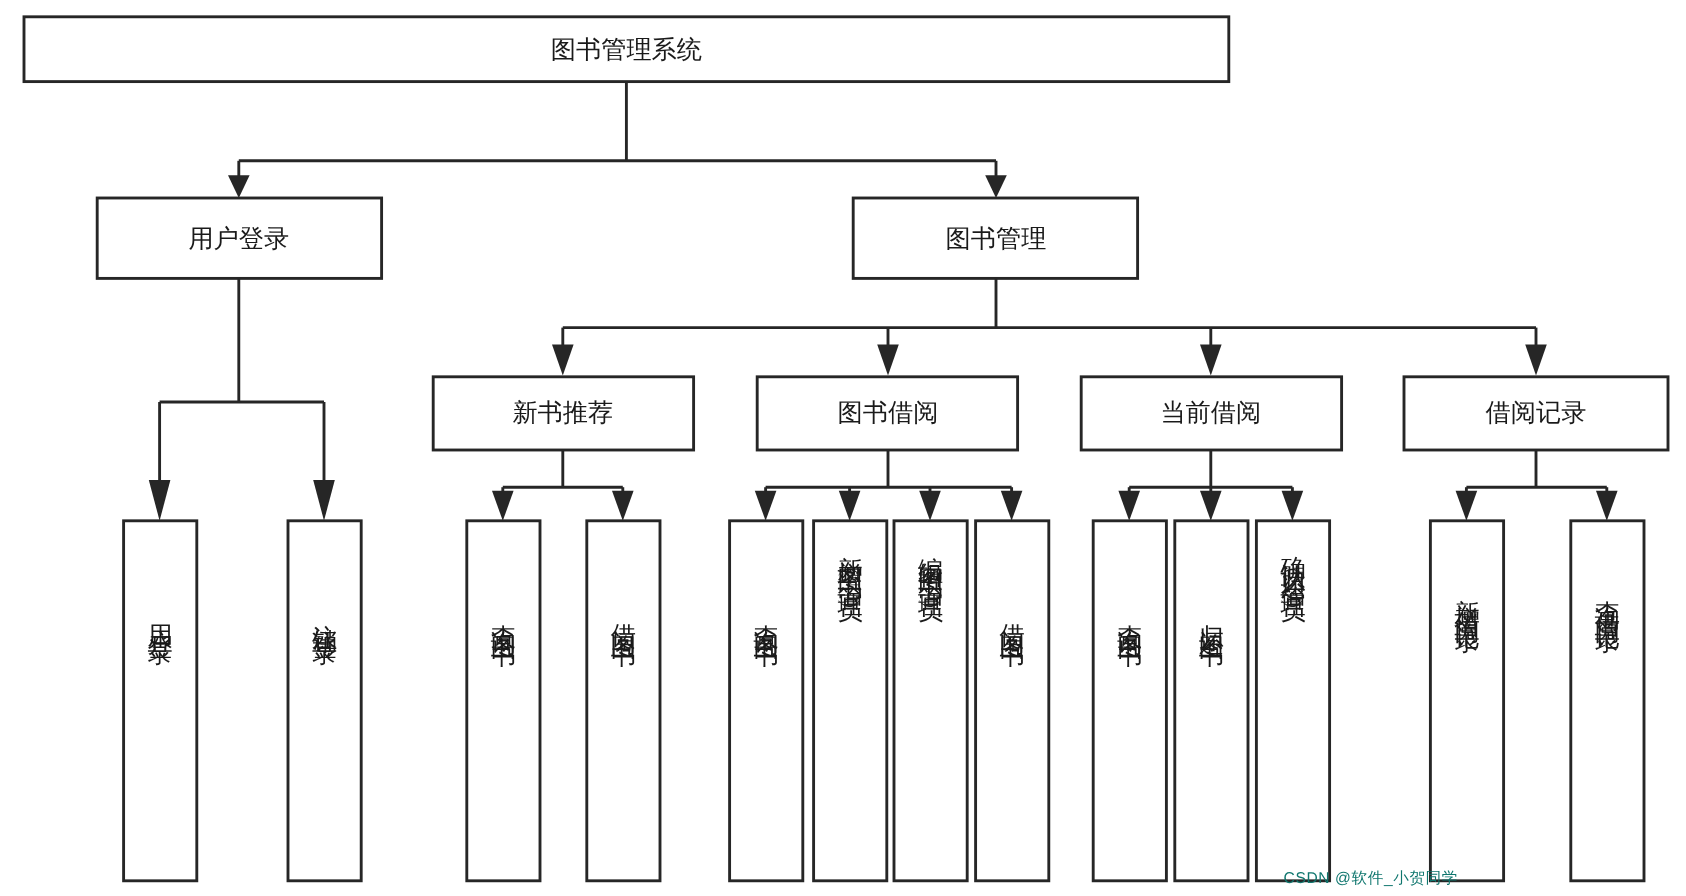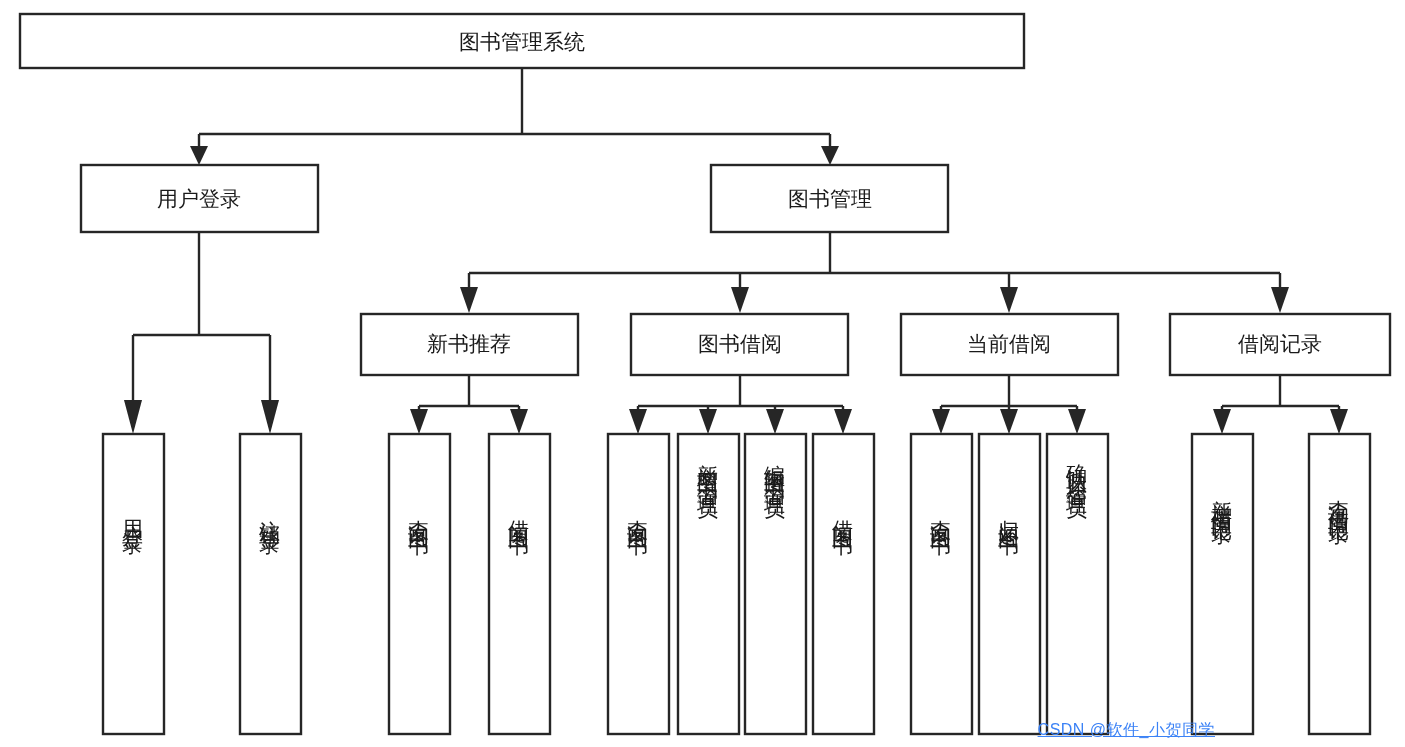--- a/index.html
+++ b/index.html
@@ -55,25 +55,24 @@
   }
   .arrow-head {
     fill: #262626;
     stroke: none;
   }
   .watermark {
     position: absolute;
     right: 10px;
     bottom: 6px;
     font-family: "Liberation Sans", "DejaVu Sans", sans-serif;
-    font-size: 16px;
-    color: #3b82f6;
+    font-size: 13px;
+    color: #0f766e;
     white-space: nowrap;
     letter-spacing: 0.5px;
-    text-decoration: underline;
   }
 </style>
 </head>
 <body>
 
 <div id="diagram-root">
 
   <svg class="flow" viewBox="0 0 1405 747" xmlns="http://www.w3.org/2000/svg">
 
     <g>

